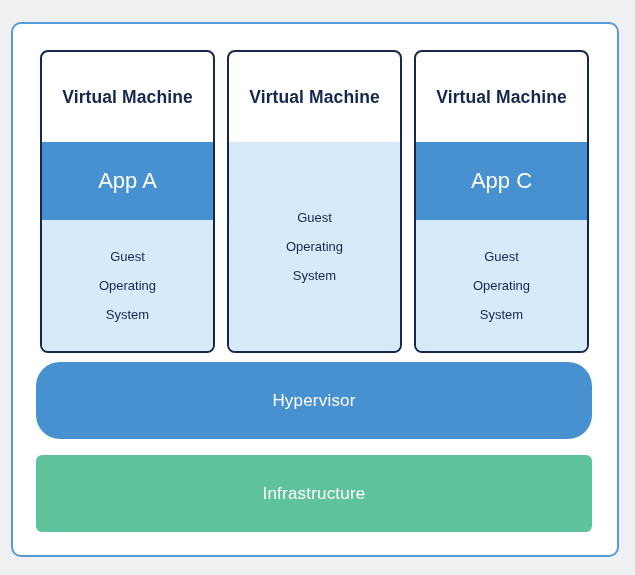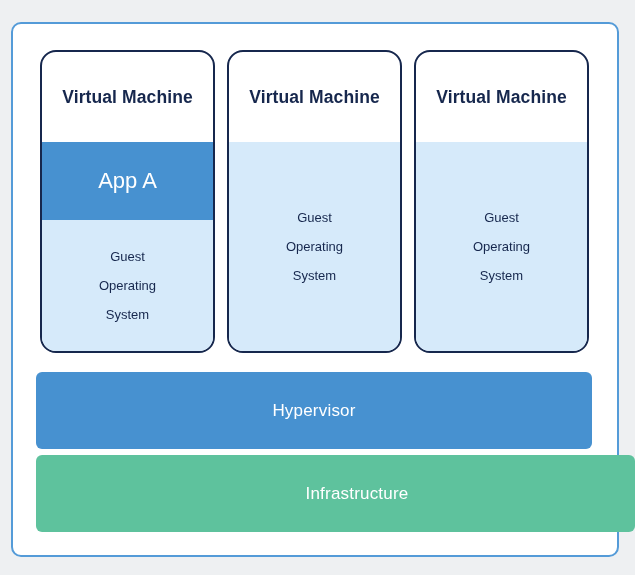--- a/index.html
+++ b/index.html
@@ -32,21 +32,21 @@
     width: 549px;
     height: 303px;
     display: flex;
     gap: 12px;
   }
   .vm-box {
     box-sizing: border-box;
     width: 175px;
     height: 303px;
     border: 2px solid var(--vm-border, #16274d);
-    border-radius: 16px;
+    border-radius: 8px;
     background: #ffffff;
     overflow: hidden;
     display: flex;
     flex-direction: column;
   }
   .vm-title {
     height: 90px;
     flex: 0 0 90px;
     display: flex;
     align-items: center;
@@ -86,27 +86,27 @@
     height: 77px;
     border-radius: 6px;
     display: flex;
     align-items: center;
     justify-content: center;
     color: var(--white-text, #ffffff);
     font-size: 17px;
     letter-spacing: 0.2px;
   }
   .layer-bar.hypervisor {
-    top: 348px;
+    top: 338px;
     background: var(--app-blue, #4791d0);
+    border-radius: 24px;
   }
   .layer-bar.infrastructure {
     top: 431px;
     background: var(--infra-green, #5ec29d);
-    padding-left: 43px;
   }
 </style>
 </head>
 <body>
 
 <div class="canvas">
   <div class="container">
 
     <div class="vm-row">
 
@@ -120,20 +120,21 @@
 
       <div class="vm-box">
         <div class="vm-title">Virtual Machine</div>
         <div class="vm-guest">Guest
 Operating
 System</div>
       </div>
 
       <div class="vm-box">
         <div class="vm-title">Virtual Machine</div>
+        <div class="vm-app">App C</div>
         <div class="vm-guest">Guest
 Operating
 System</div>
       </div>
 
     </div>
 
     <div class="layer-bar hypervisor">Hypervisor</div>
     <div class="layer-bar infrastructure">Infrastructure</div>
 

